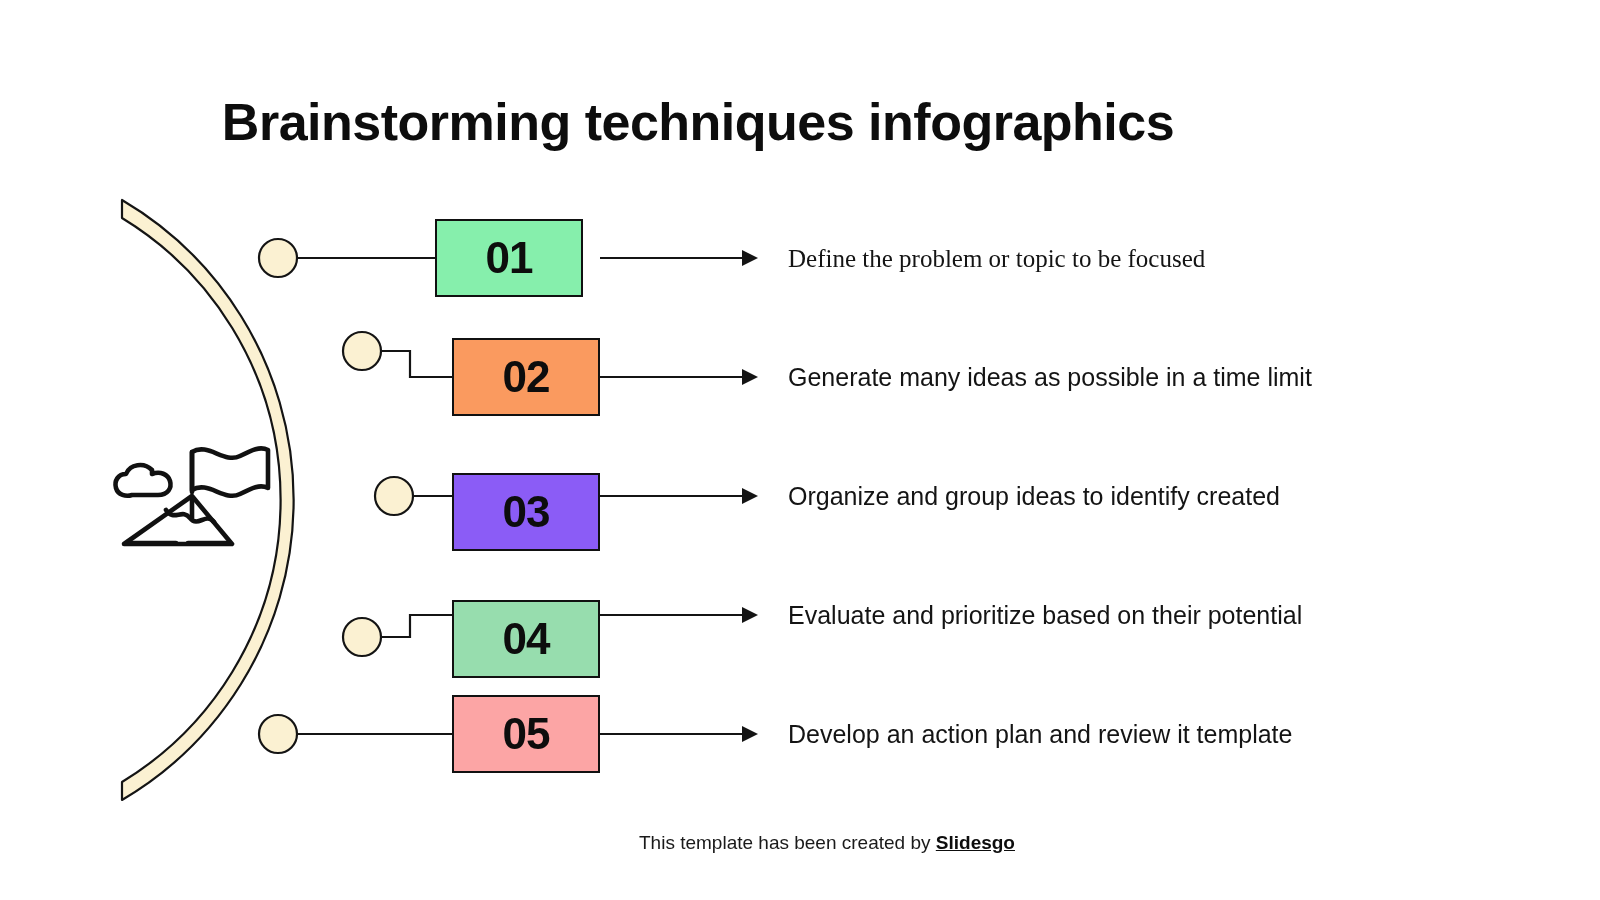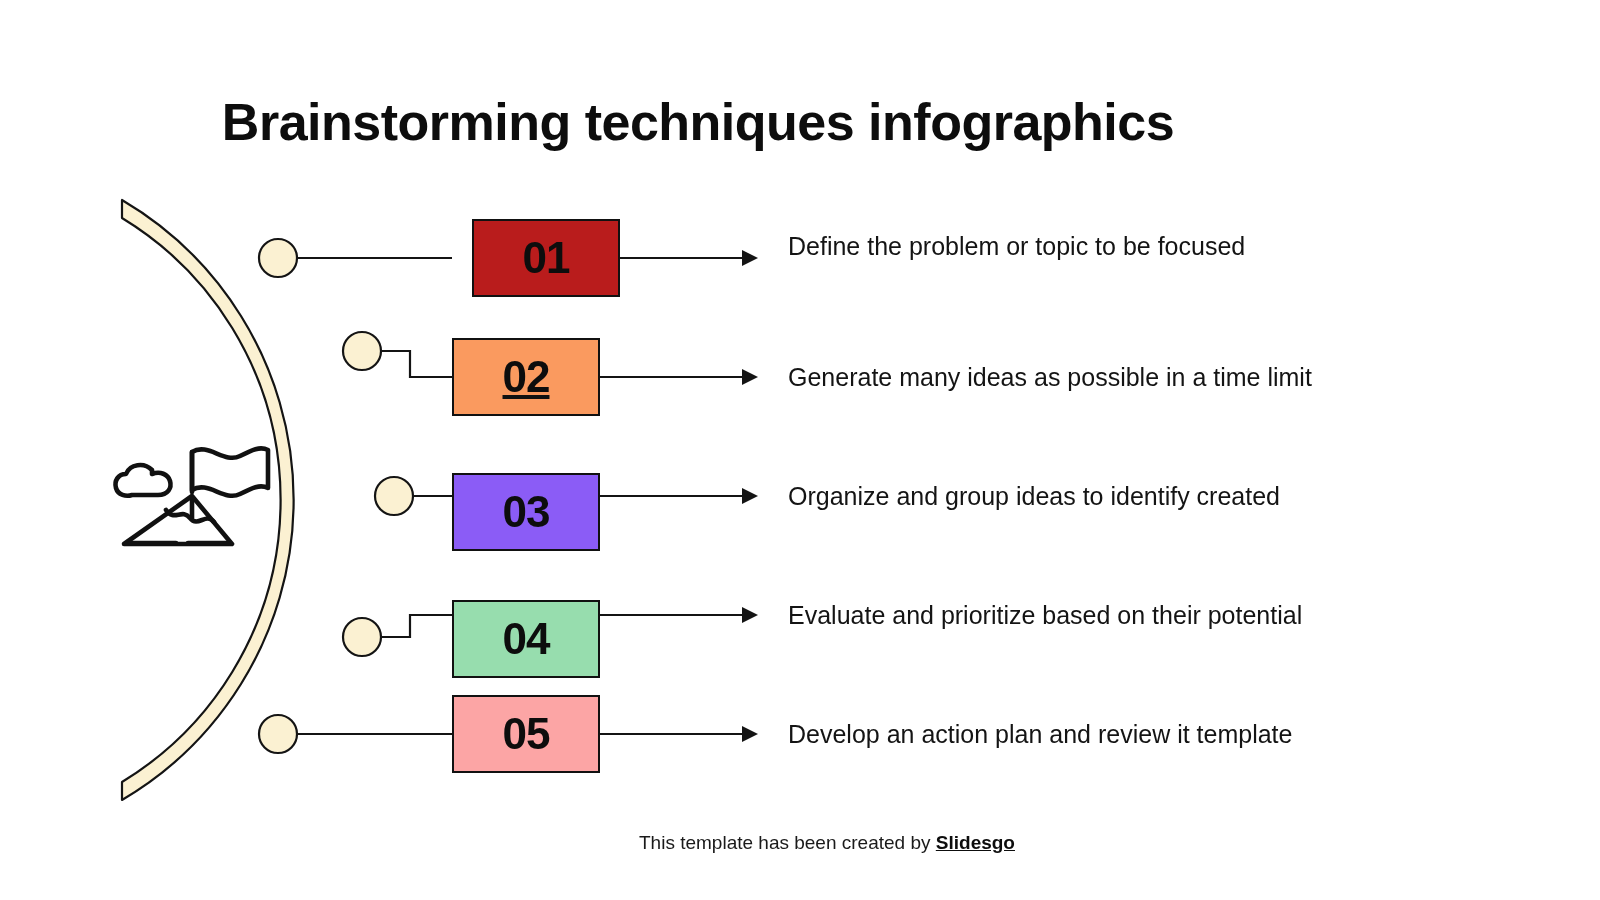--- a/index.html
+++ b/index.html
@@ -160,28 +160,28 @@
     <path d="M 192 496 L 232 544 L 124 544 Z" transform="translate(0,0)"></path>
 
     <path d="M 166 510 C 174 522 182 508 190 518 C 198 528 206 512 214 522"></path>
 
     <path d="M 130 543 L 176 543"></path>
     <path d="M 188 543 L 228 543"></path>
   </g>
 </svg>
 
 <div class="step-row" style="top:219px;">
-  <div class="step-box" style="left: 472px; top: 0px; background: #b91c1c;">
+  <div class="step-box" style="left: 435px; top: 0px; background: #86efac;">
     <span class="step-num">01</span>
   </div>
-  <div class="step-desc" style="top:15px;">Define the problem or topic to be focused</div>
+  <div class="step-desc" style="top:27px;font-family:Liberation Serif, serif;">Define the problem or topic to be focused</div>
 </div>
 
 <div class="step-row" style="top:338px;">
-  <div class="step-box" style="left: 452px; top: 0px; background: rgb(250, 154, 95); text-decoration: underline;">
+  <div class="step-box" style="left: 452px; top: 0px; background: rgb(250, 154, 95);">
     <span class="step-num">02</span>
   </div>
   <div class="step-desc" style="top:27px;">Generate many ideas as possible in a time limit</div>
 </div>
 
 <div class="step-row" style="top:457px;">
   <div class="step-box" style="left: 452px; top: 16px; background: #8b5cf6;">
     <span class="step-num">03</span>
   </div>
   <div class="step-desc" style="top:27px;">Organize and group ideas to identify created</div>

